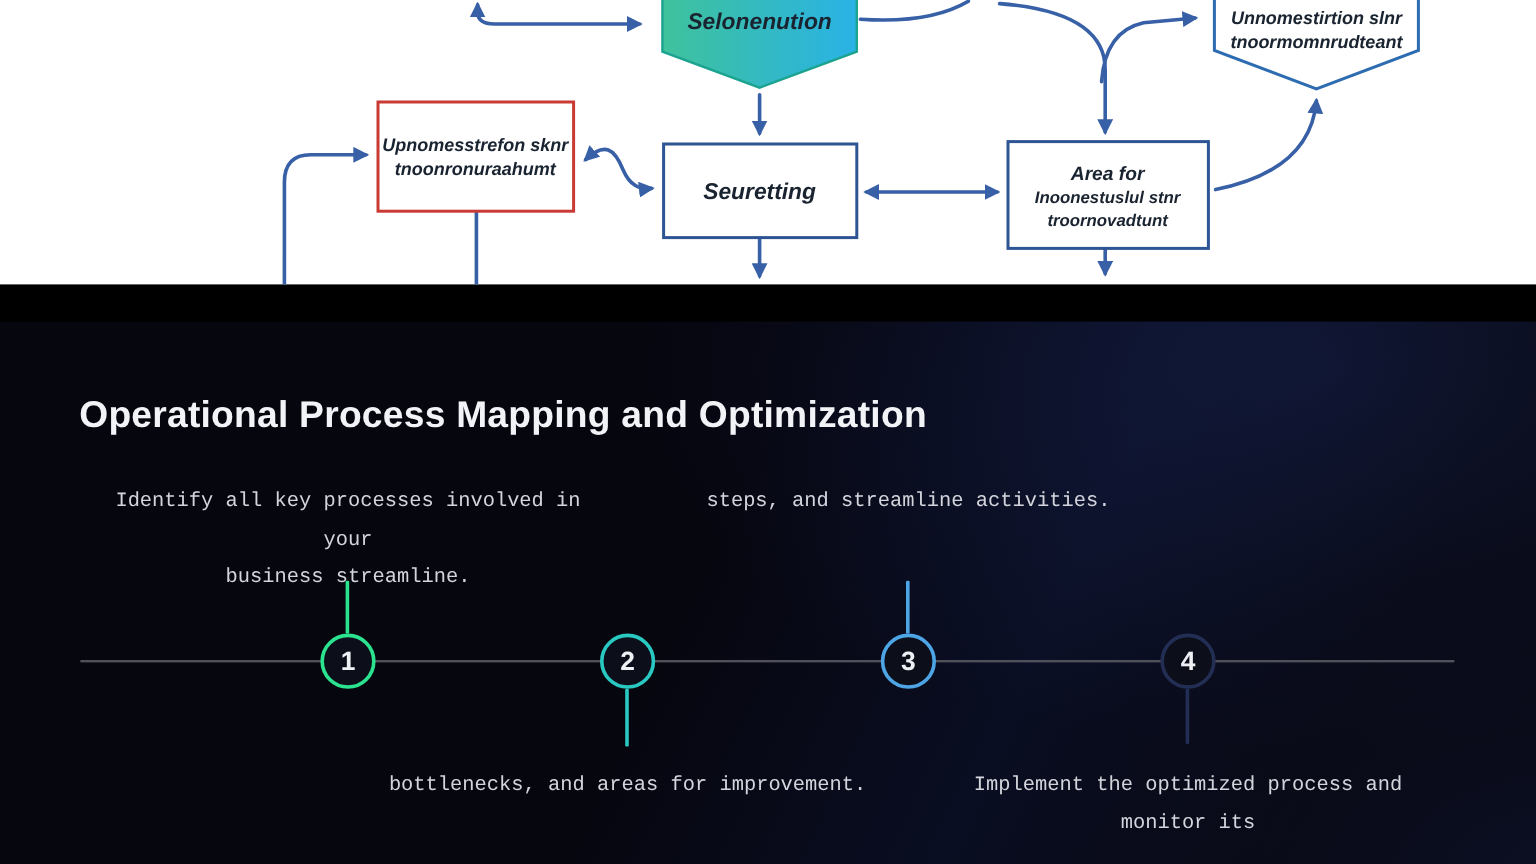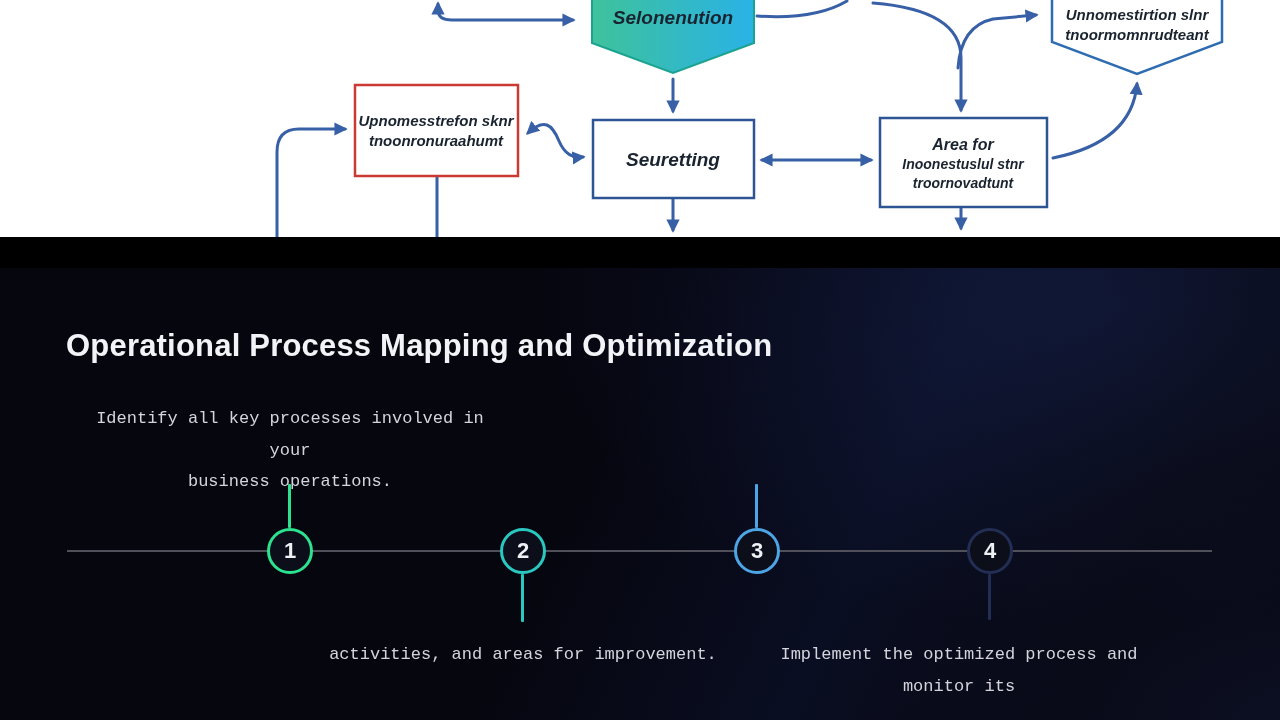--- a/index.html
+++ b/index.html
@@ -5,21 +5,20 @@
   * { margin: 0; padding: 0; box-sizing: border-box; }
   html, body { width: 1280px; height: 720px; overflow: hidden; background: #000; }
   body { font-family: "Liberation Sans", sans-serif; }
 
   .stage { position: relative; width: 1280px; height: 720px; }
 
   
   .flow-strip {
     position: absolute; top: 0; left: 0; width: 1280px; height: 237px;
     background: #ffffff;
-    padding-left: 40px;
   }
   .flow-strip svg { display: block; }
   .arrow { stroke: #3860a6; stroke-width: 3; fill: none; stroke-linecap: round; }
   .box { fill: #ffffff; stroke: #2e5593; stroke-width: 2.5; }
   .box-alert { fill: #ffffff; stroke: #c93a34; stroke-width: 2.5; }
   .pent-right { fill: #ffffff; stroke: #2e6cb2; stroke-width: 2.5; }
   .pent-teal { stroke: #1ba390; stroke-width: 2; }
   .flow-label { font-family: "Liberation Sans", sans-serif; font-style: italic;
                 font-weight: bold; fill: #1a2430; text-anchor: middle; }
 
@@ -106,44 +105,45 @@
   </div>
 
   <div class="slide">
 
     <h1 class="slide-title">Operational Process Mapping and Optimization</h1>
 
     <div class="timeline-axis" style="background-color: rgb(80, 80, 90);"></div>
 
     <div class="desc" style="left:90px; top:135px; width:400px;">
       <div>Identify all key processes involved in your</div>
-      <div>business operations.</div>
+      <div>business streamline.</div>
     </div>
     <div class="connector" style="left: 288px; top: 216px; height: 44px; background-color: rgb(43, 226, 142);"></div>
     <div class="node" style="left: 267px; border-color: rgb(43, 226, 142);">
       <span>1</span>
     </div>
 
     <div class="node" style="left: 500px; border-color: rgb(41, 200, 192);">
       <span>2</span>
     </div>
     <div class="connector" style="left: 521px; top: 306px; height: 48px; background-color: rgb(41, 200, 192);"></div>
     <div class="desc" style="left:308px; top:371px; width:430px;">
-      <div>activities, and areas for improvement.</div>
+      <div>bottlenecks, and areas for improvement.</div>
     </div>
 
     <div class="desc" style="left:557px; top:135px; width:400px;">
+      <div>steps, and streamline activities.</div>
     </div>
     <div class="connector" style="left: 755px; top: 216px; height: 44px; background-color: rgb(77, 165, 230);"></div>
     <div class="node" style="left: 734px; border-color: rgb(77, 165, 230);">
       <span>3</span>
     </div>
 
     <div class="node" style="left: 967px; border-color: rgb(35, 46, 84);">
       <span>4</span>
     </div>
     <div class="connector" style="left: 988px; top: 306px; height: 46px; background-color: rgb(35, 46, 84);"></div>
-    <div class="desc" style="left:744px; top:371px; width:430px;">
+    <div class="desc" style="left:775px; top:371px; width:430px;">
       <div>Implement the optimized process and monitor its</div>
     </div>
 
   </div>
 </div>
 
 </body></html>

